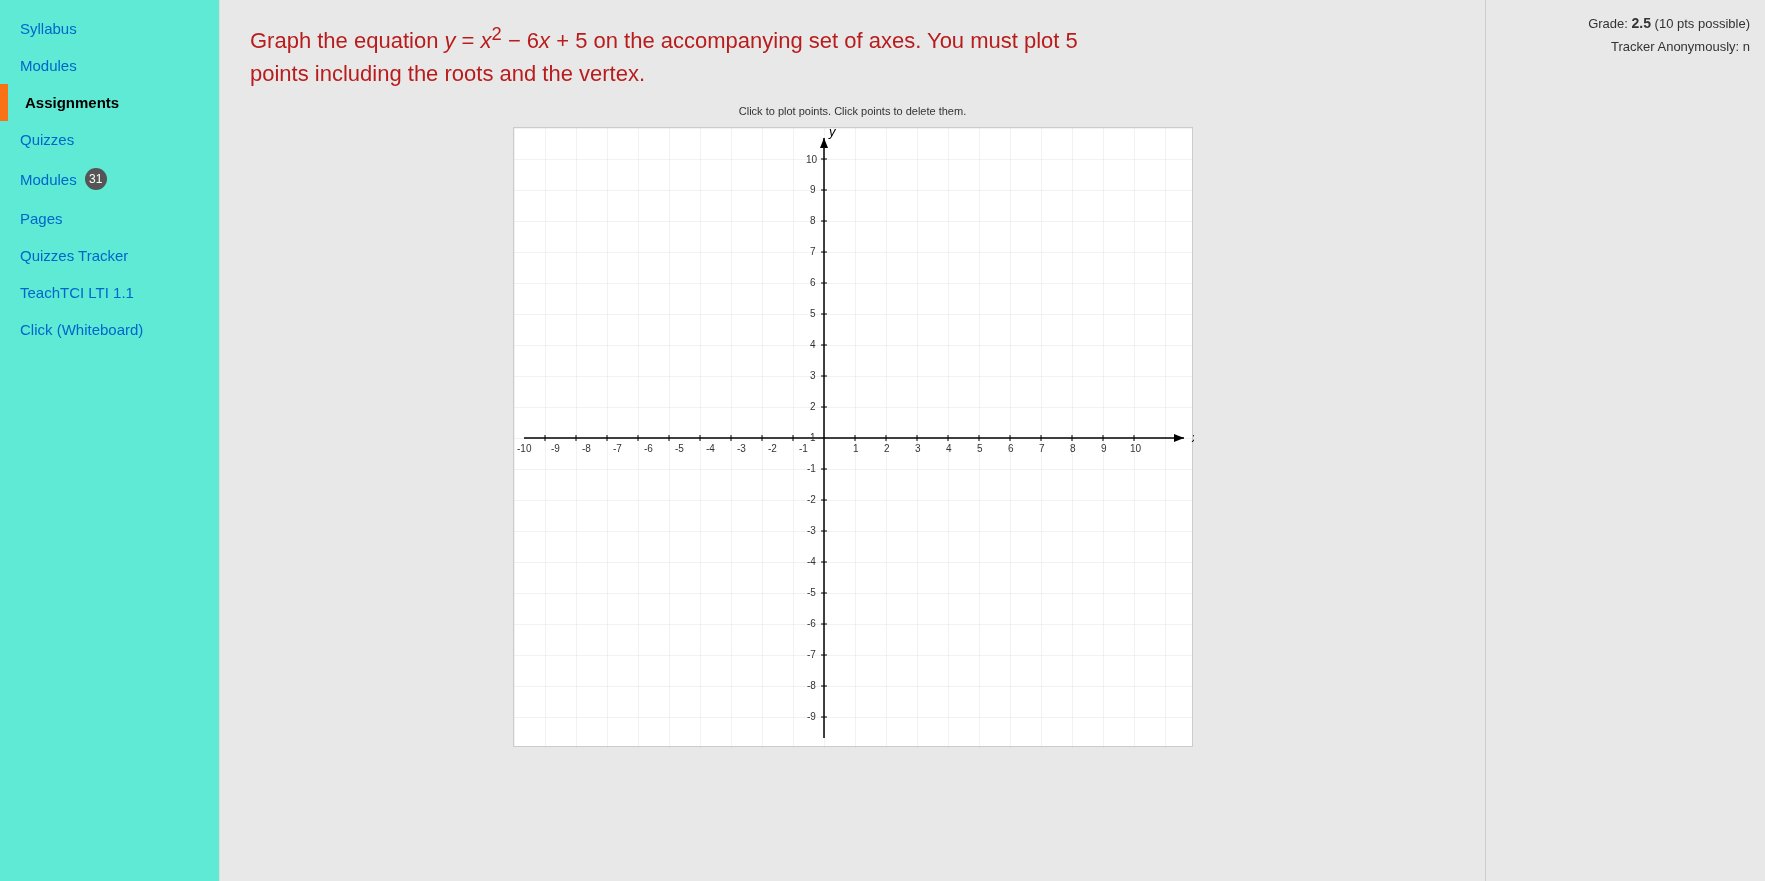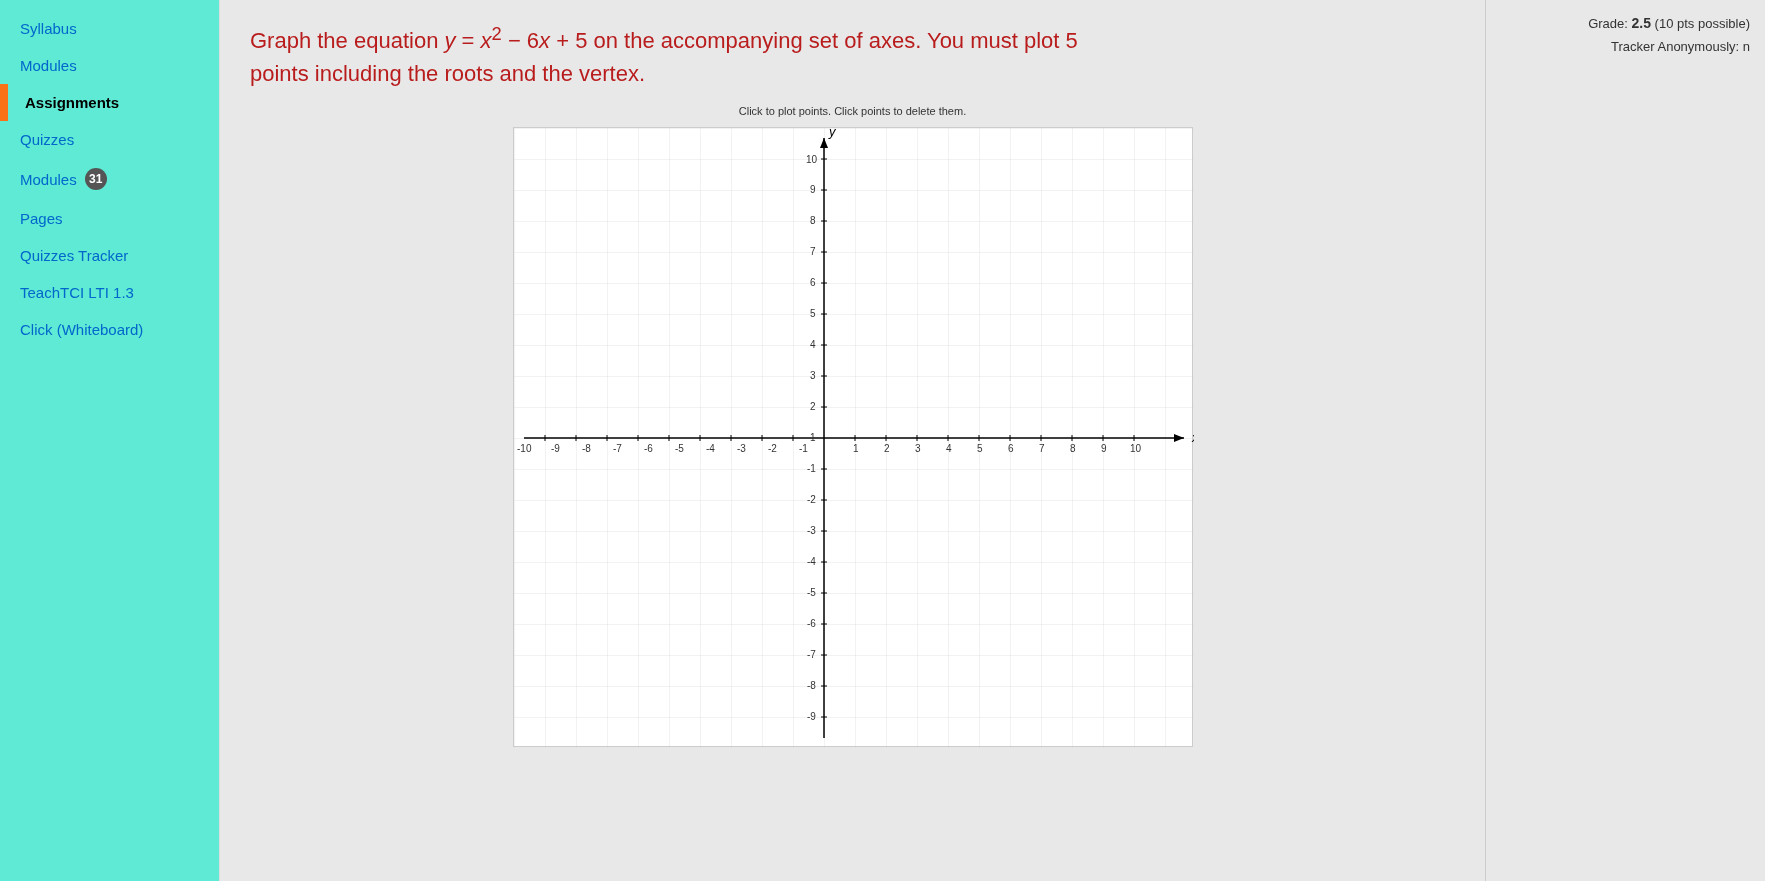--- a/index.html
+++ b/index.html
@@ -40,21 +40,21 @@
     .sidebar-item .badge {
       background: #555;
       color: #fff;
       border-radius: 50%;
       width: 22px;
       height: 22px;
       font-size: 12px;
       display: flex;
       align-items: center;
       justify-content: center;
-      font-weight: bold;
+      font-weight: normal;
     }
 
     
     #right-panel {
       width: 280px;
       min-width: 280px;
       background: #e8e8e8;
       padding: 15px;
       border-left: 1px solid #ccc;
       text-align: right;
@@ -136,21 +136,21 @@
       <span>Modules</span>
       <span class="badge">31</span>
     </div>
     <div class="sidebar-item">
       <span>Pages</span>
     </div>
     <div class="sidebar-item">
       <span>Quizzes Tracker</span>
     </div>
     <div class="sidebar-item">
-      <span>TeachTCI LTI 1.3</span>
+      <span>TeachTCI LTI 1.1</span>
     </div>
     <div class="sidebar-item">
       <span>Click (Whiteboard)</span>
     </div>
   </div>
 
 <div id="top-section">
 
   <div id="question-area">
     <div class="question-text">

